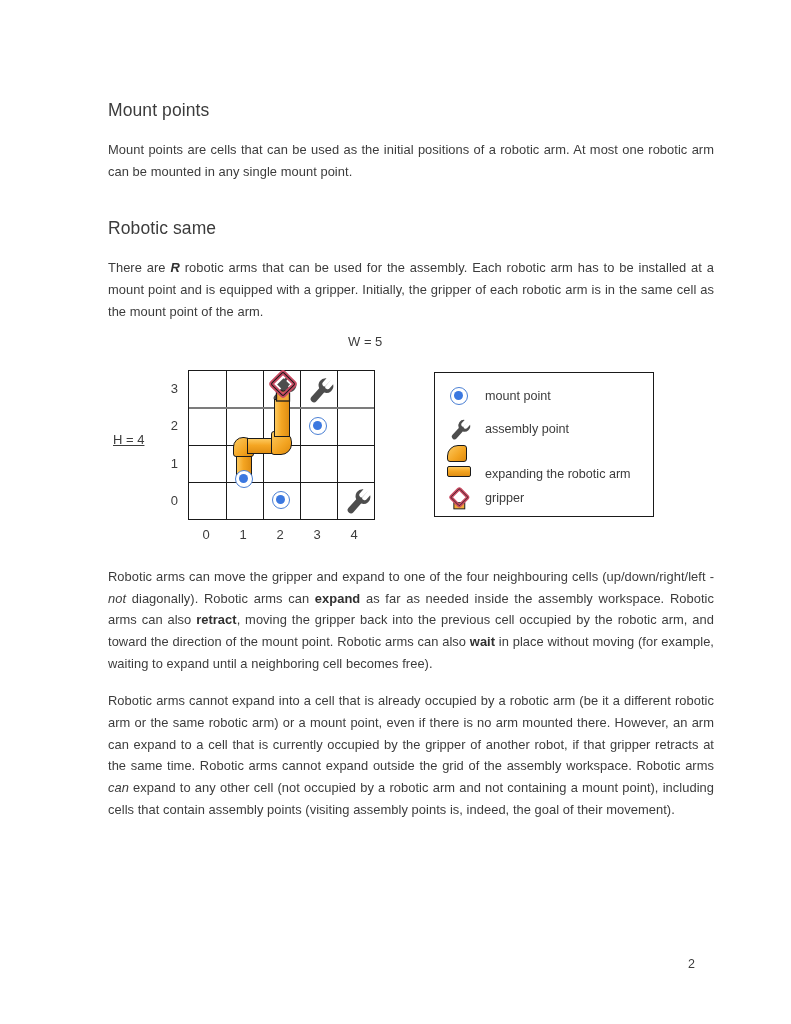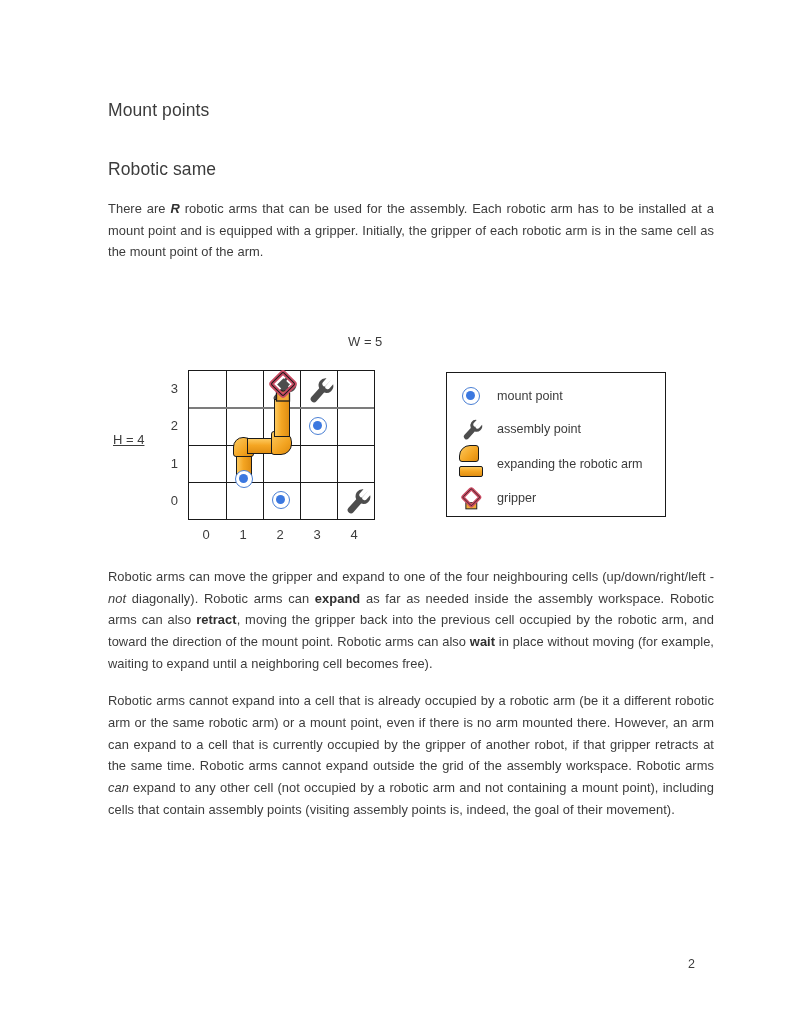--- a/index.html
+++ b/index.html
@@ -178,21 +178,21 @@
   }
 
   
   .gripper {
     position: absolute;
   }
 
   
   .legend {
     position: absolute;
-    left: 354px;
+    left: 342px;
     top: 42px;
     width: 220px;
     height: 145px;
     border: 1.4px solid #1a1a1a;
     background: #ffffff;
     box-sizing: border-box;
     padding-left: 48px;
   }
   .legend-row {
     position: absolute;
@@ -224,20 +224,21 @@
 </style>
 </head>
 <body>
 
 <div class="page">
 
   <div class="content">
 
     <h2 class="section-heading">Mount points</h2>
 
+    <p class="body-text">Mount points are cells that can be used as the initial positions of a robotic arm. At most one robotic arm can be mounted in any single mount point.</p>
 
     <div class="spacer-sm"></div>
 
     <h2 class="section-heading">Robotic same</h2>
 
     <p class="body-text">
       <span>There are </span><i><b>R</b></i><span> robotic arms that can be used for the assembly. Each robotic arm has to be installed at a mount point and is equipped with a gripper. Initially, the gripper of each robotic arm is in the same cell as the mount point of the arm.</span>
     </p>
   </div>
 
@@ -338,21 +339,21 @@
         <div class="legend-icon wrench">
           <svg width="30" height="30" viewBox="0 0 37 37" style="margin-left:-1px;">
             <g transform="rotate(42 18.5 18.5)">
               <path d="M16.2 5.5 a7 7 0 0 0 1.2 12.2 l0 11.5 a3.3 3.3 0 0 0 6.6 0 l0 -11.5 a7 7 0 0 0 1.2 -12.2 l0 5.3 a2.6 2.6 0 0 1 -4.5 1.9 l0 -8.2 a7 7 0 0 0 -0.1 0 l0 8.2 a2.6 2.6 0 0 1 -4.4 -1.9 z" fill="#4d4d4d"></path>
             </g>
           </svg>
         </div>
         <div class="legend-text">assembly point</div>
       </div>
 
-      <div class="legend-row" style="top:74px; height:34px;">
+      <div class="legend-row" style="top:74px; height:34px;align-items:flex-end;">
         <div class="legend-icon" style="height:34px;">
           <div style="position:absolute; left:2px; top:-2px; width:20px; height:17px;
                       background:linear-gradient(135deg,#fcc95e 0%,#f3a421 60%,#dd8a0f 100%);
                       border:1.4px solid #1a1a1a; border-radius: 11px 3px 3px 3px; box-sizing:border-box;"></div>
           <div style="position:absolute; left:2px; top:19px; width:24px; height:11px;
                       background:linear-gradient(180deg,#fcc95e 0%,#f5a623 45%,#e08e12 100%);
                       border:1.4px solid #1a1a1a; border-radius:2px; box-sizing:border-box;"></div>
         </div>
         <div class="legend-text">expanding the robotic arm</div>
       </div>

